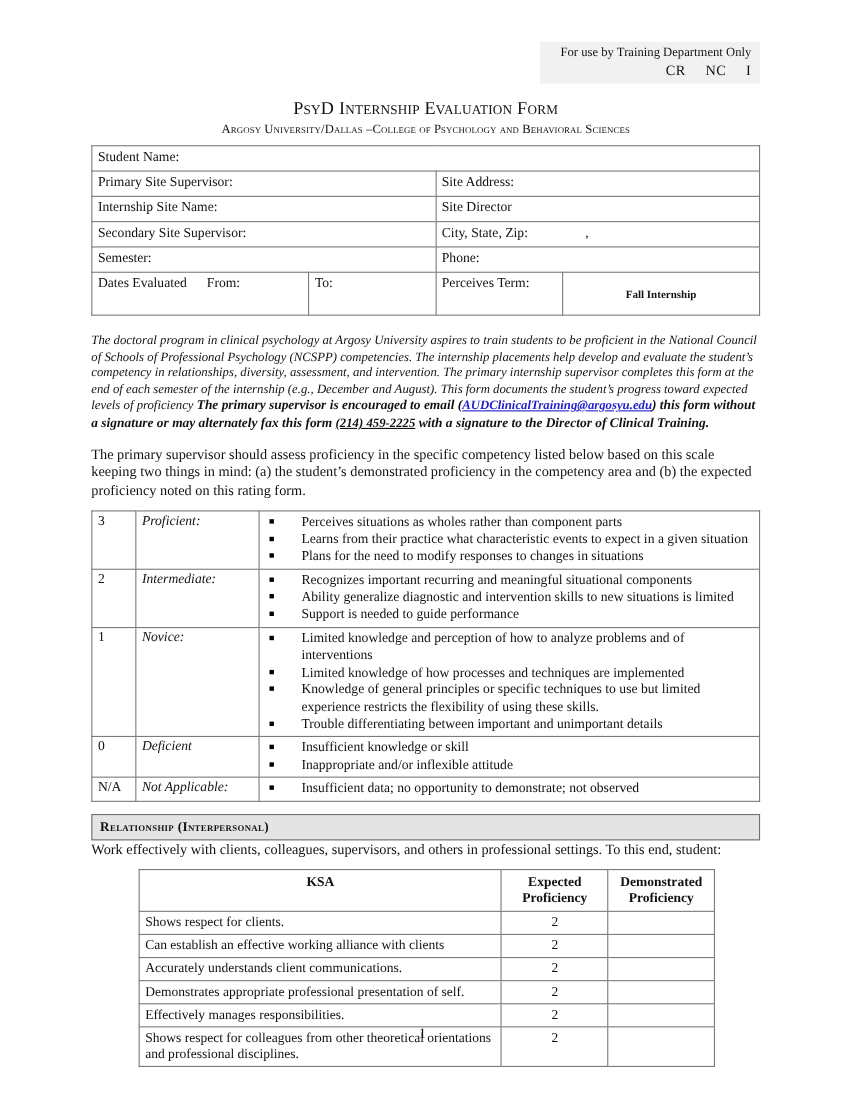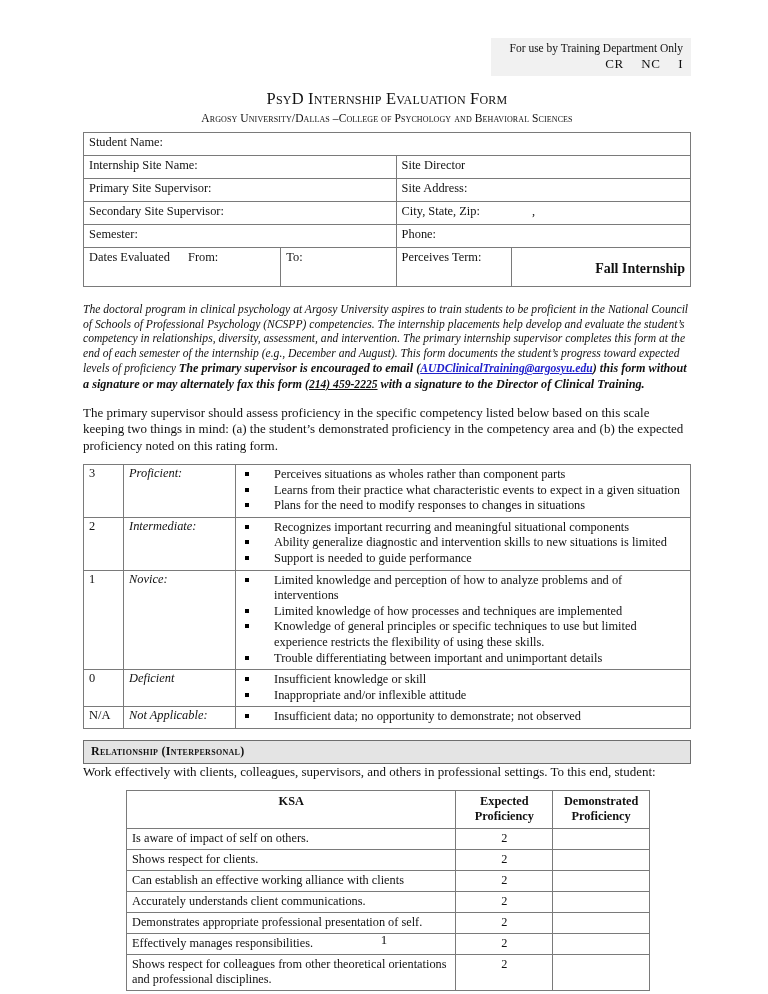--- a/index.html
+++ b/index.html
@@ -84,23 +84,23 @@
     line-height: 15px;
     font-weight: normal;
     text-align: left;
   }
 
   
   .info-table { margin-top: 7px; }
   .info-table td { height: 17px; }
   .info-table .tall { height: 29px; }
   .info-table .term-val {
-    font-size: 14px;
-    font-weight: bold;
-    text-align: right;
+    font-size: 10px;
+    font-weight: bold;
+    text-align: center;
     vertical-align: middle;
     padding-top: 6px;
   }
   .info-table .dates-lbl { position: relative; }
   .info-table .dates-lbl .from {
     position: absolute;
     left: 104px;
     top: 2px;
   }
   .info-table .zip-comma { margin-left: 52px; }
@@ -232,26 +232,26 @@
         <col style="width:32.5%">
           <col style="width:19%">
         <col style="width:19%">
           <col style="width:29.5%">
       </colgroup>
       <tbody>
         <tr>
           <td colspan="4">Student Name:</td>
         </tr>
         <tr>
+          <td colspan="2">Primary Site Supervisor:</td>
+          <td colspan="2">Site Address:</td>
+        </tr>
+        <tr>
           <td colspan="2">Internship Site Name:</td>
           <td colspan="2">Site Director</td>
-        </tr>
-        <tr>
-          <td colspan="2">Primary Site Supervisor:</td>
-          <td colspan="2">Site Address:</td>
         </tr>
         <tr>
           <td colspan="2">Secondary Site Supervisor:</td>
           <td colspan="2">
             <span>City, State, Zip:</span><span class="zip-comma">,</span>
           </td>
         </tr>
         <tr>
           <td colspan="2">Semester:</td>
           <td colspan="2">Phone:</td>
@@ -350,25 +350,20 @@
               <span>Proficiency</span>
             </th>
             <th>
               <span>Demonstrated</span><br>
               <span>Proficiency</span>
             </th>
           </tr>
         </thead>
         <tbody id="ksa-body">
             <tr>
-              <td class="ksa-name">Is aware of impact of self on others.</td>
-              <td class="ksa-exp">2</td>
-              <td class="ksa-dem">&nbsp;</td>
-            </tr>
-            <tr>
               <td class="ksa-name">Shows respect for clients.</td>
               <td class="ksa-exp">2</td>
               <td class="ksa-dem">&nbsp;</td>
             </tr>
             <tr>
               <td class="ksa-name">Can establish an effective working alliance with clients</td>
               <td class="ksa-exp">2</td>
               <td class="ksa-dem">&nbsp;</td>
             </tr>
             <tr>

